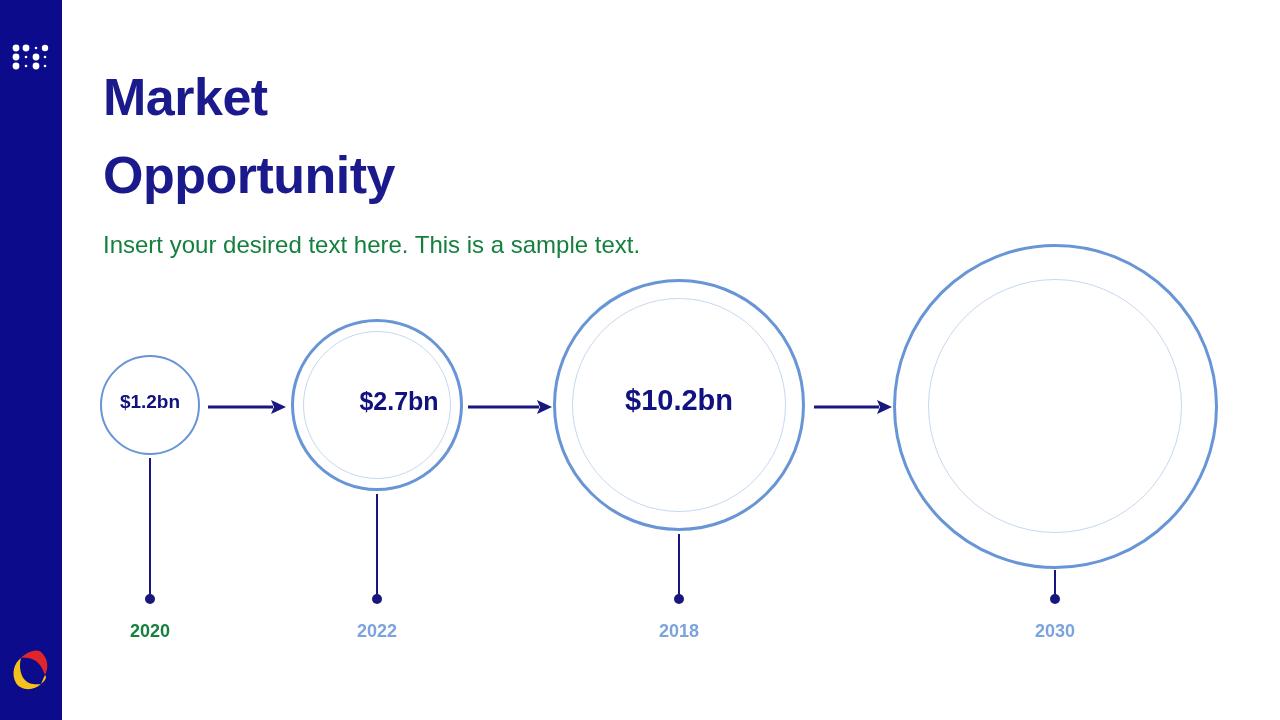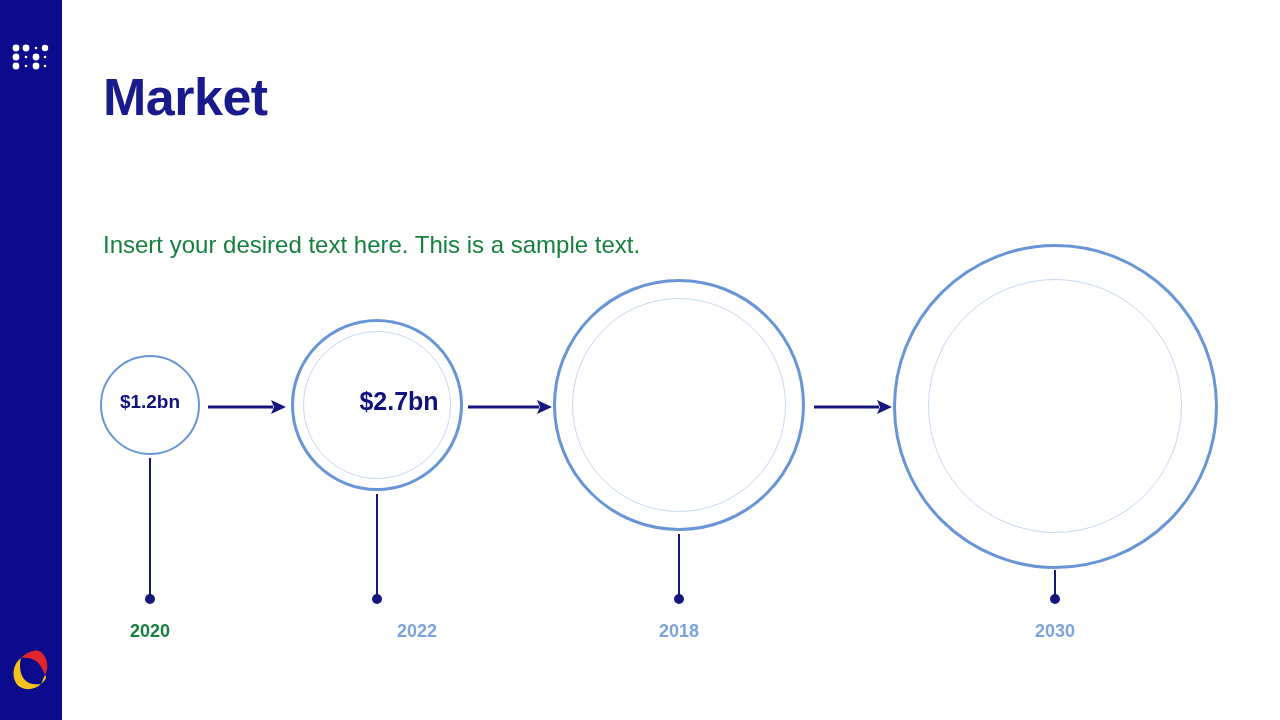--- a/index.html
+++ b/index.html
@@ -144,43 +144,45 @@
   <svg id="brand-logo" viewBox="0 0 44 48">
     <path d="M33 6 C40 12 41 22 37 29 C35 24 33 19 28 15 C24 12 18 11 13 12 C18 7 27 2 33 6 Z" fill="#e0252b"></path>
     <path d="M13 12 C6 17 3 28 8 37 C13 45 26 45 33 38 C27 39 20 38 16 33 C12 28 11 19 13 12 Z" fill="#f5c21b"></path>
     <path d="M33 38 C38 34 39 31 37 29 C35 33 34 36 33 38 Z" fill="#f5c21b"></path>
   </svg>
 
 </div>
 
 <div id="page-title">
   <div>Market</div>
+  <div>Opportunity</div>
 </div>
 
 <div id="page-subtitle">Insert your desired text here. This is a sample text.</div>
 
 <div id="timeline">
     <div class="stage" style="left: 0px; width: 1280px; height: 528px;">
       <div class="bubble bubble-outer" style="width: 100px; height: 100px; left: 100px; top: 355px; border-color: rgb(103, 149, 214); border-width: 2.5px;"></div>
       <div class="bubble-value" style="font-size: 19px; color: rgb(17, 17, 127); width: 100px; left: 100px; top: 391.32px;">$1.2bn</div>
       <div class="stem" style="left: 149.2px; top: 458px; height: 140px;"></div>
       <div class="dot" style="left: 145px; top: 594px;"></div>
       <div class="year" style="color: #15803d; width: 120px; left: 90px; top: 621px;">2020</div>
     </div>
     <div class="stage" style="left: 0px; width: 1280px; height: 720px;">
       <div class="bubble bubble-outer" style="width: 172px; height: 172px; left: 291px; top: 319px; border-color: rgb(103, 149, 214);"></div>
       <div class="bubble bubble-inner" style="width: 148px; height: 148px; left: 303px; top: 331px; border-color: rgb(198, 216, 240);"></div>
       <div class="bubble-value" style="font-size: 25px; color: rgb(17, 17, 127); width: 172px; left: 291px; top: 387px; margin-left: 22px;">$2.7bn</div>
       <div class="stem" style="left: 376.2px; top: 494px; height: 104px;"></div>
       <div class="dot" style="left: 372px; top: 594px;"></div>
-      <div class="year" style="color: rgb(123, 163, 221); width: 120px; left: 317px; top: 621px; text-align: right;">2022</div>
+      <div class="year" style="color: rgb(123, 163, 221); width: 120px; left: 317px; top: 621px;">2022</div>
     </div>
     <div class="stage" style="left: 0px; width: 1280px; height: 720px;">
       <div class="bubble bubble-outer" style="width: 252px; height: 252px; left: 553px; top: 279px; border-color: rgb(103, 149, 214);"></div>
       <div class="bubble bubble-inner" style="width: 214px; height: 214px; left: 572px; top: 298px; border-color: rgb(198, 216, 240);"></div>
+      <div class="bubble-value" style="font-size: 29px; color: rgb(17, 17, 127); width: 252px; left: 553px; top: 384.12px;">$10.2bn</div>
       <div class="stem" style="left: 678.2px; top: 534px; height: 64px;"></div>
       <div class="dot" style="left: 674px; top: 594px;"></div>
       <div class="year" style="color: rgb(123, 163, 221); width: 120px; left: 619px; top: 621px;">2018</div>
     </div>
     <div class="stage" style="left: 0px; width: 1280px; height: 720px;">
       <div class="bubble bubble-outer" style="width: 325px; height: 325px; left: 892.5px; top: 243.5px; border-color: rgb(103, 149, 214);"></div>
       <div class="bubble bubble-inner" style="width: 254px; height: 254px; left: 928px; top: 279px; border-color: rgb(198, 216, 240);"></div>
       <div class="stem" style="left: 1054.2px; top: 570px; height: 28px;"></div>
       <div class="dot" style="left: 1050px; top: 594px;"></div>
       <div class="year" style="color: rgb(123, 163, 221); width: 120px; left: 995px; top: 621px;">2030</div>

